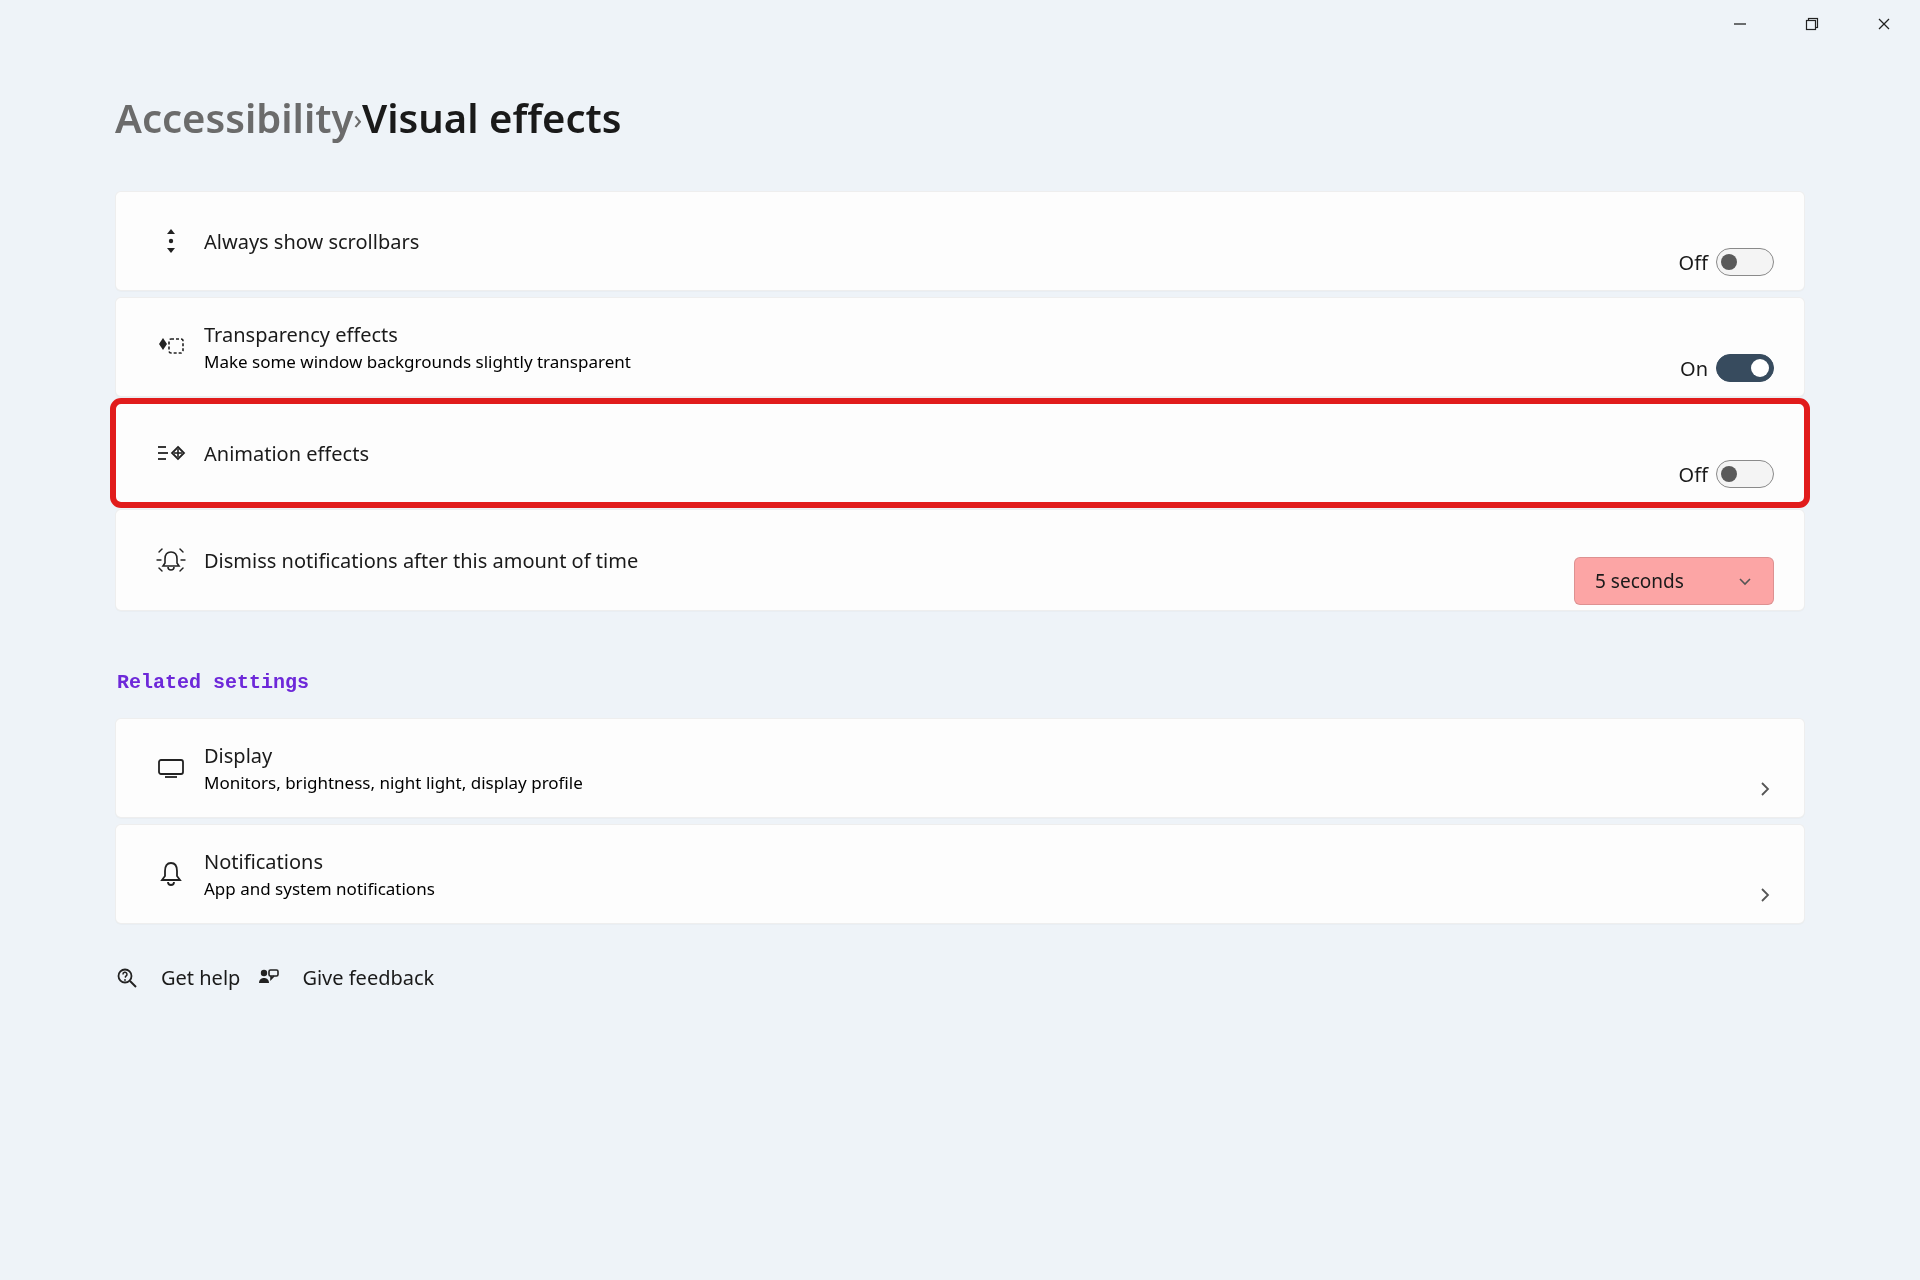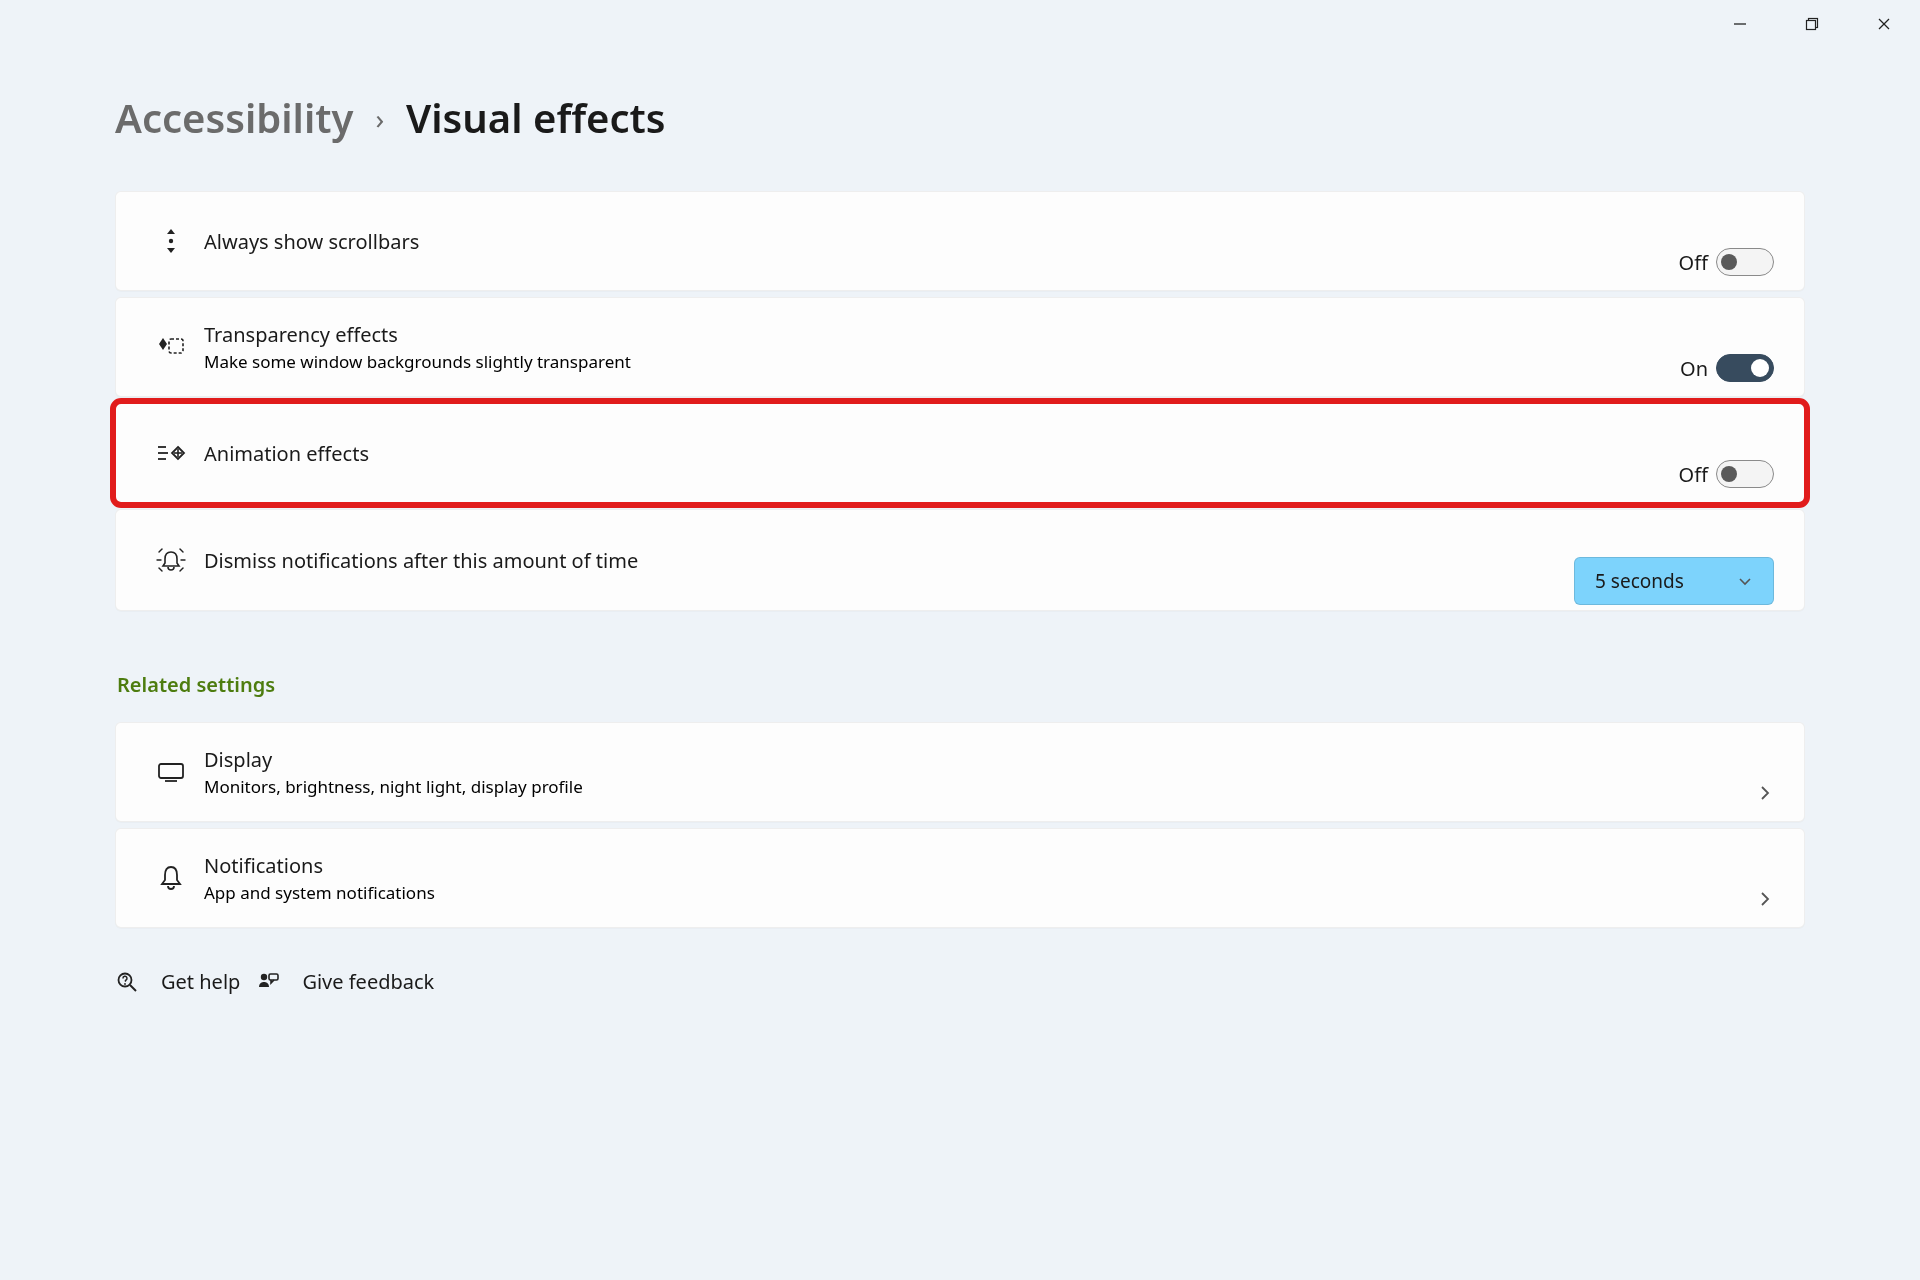--- a/index.html
+++ b/index.html
@@ -28,21 +28,20 @@
   cursor: pointer;
 }
 .window-controls svg { width: 14px; height: 14px; }
 
 .page {
   padding: 90px 115px 40px 115px;
 }
 .breadcrumb {
   display: flex;
   align-items: center;
-  gap: 22px;
   margin-bottom: 46px;
   text-align: center;
 }
 .breadcrumb .root {
   font-size: 40px;
   font-weight: 600;
   color: #6b6b6b;
   cursor: pointer;
 }
 .breadcrumb .sep {
@@ -129,38 +128,39 @@
 .toggle.on .knob {
   position: absolute;
   right: 4px; top: 50%;
   transform: translateY(-50%);
   width: 18px; height: 18px;
   border-radius: 50%;
   background: #fff;
 }
 
 .select {
-  background: #7dd3fc;
+  background: #fca5a5;
   border: 1px solid rgba(0,0,0,0.12);
   border-radius: 6px;
   padding: 10px 20px;
   display: flex;
   align-items: center;
   gap: 30px;
   cursor: pointer;
   font-size: 19px;
   min-width: 200px;
   justify-content: space-between;
 }
 
 .section-header {
   font-size: 20px;
   font-weight: 600;
-  color: #4d7c0f;
+  color: #6d28d9;
   margin: 60px 0 24px 2px;
+  font-family: Liberation Mono, monospace;
 }
 
 .help-links {
   margin-top: 40px;
   display: flex;
   flex-direction: row;
   gap: 16px;
 }
 .help-link {
   display: flex;

